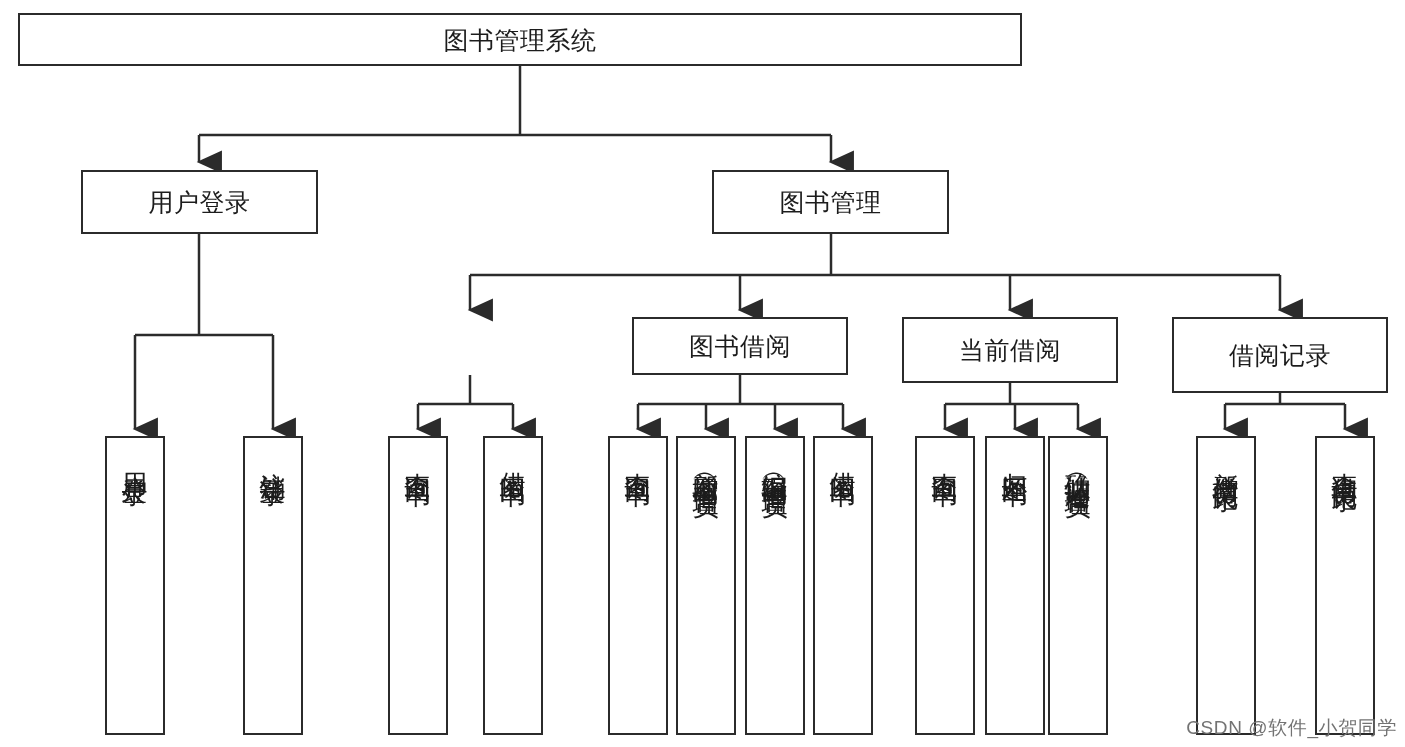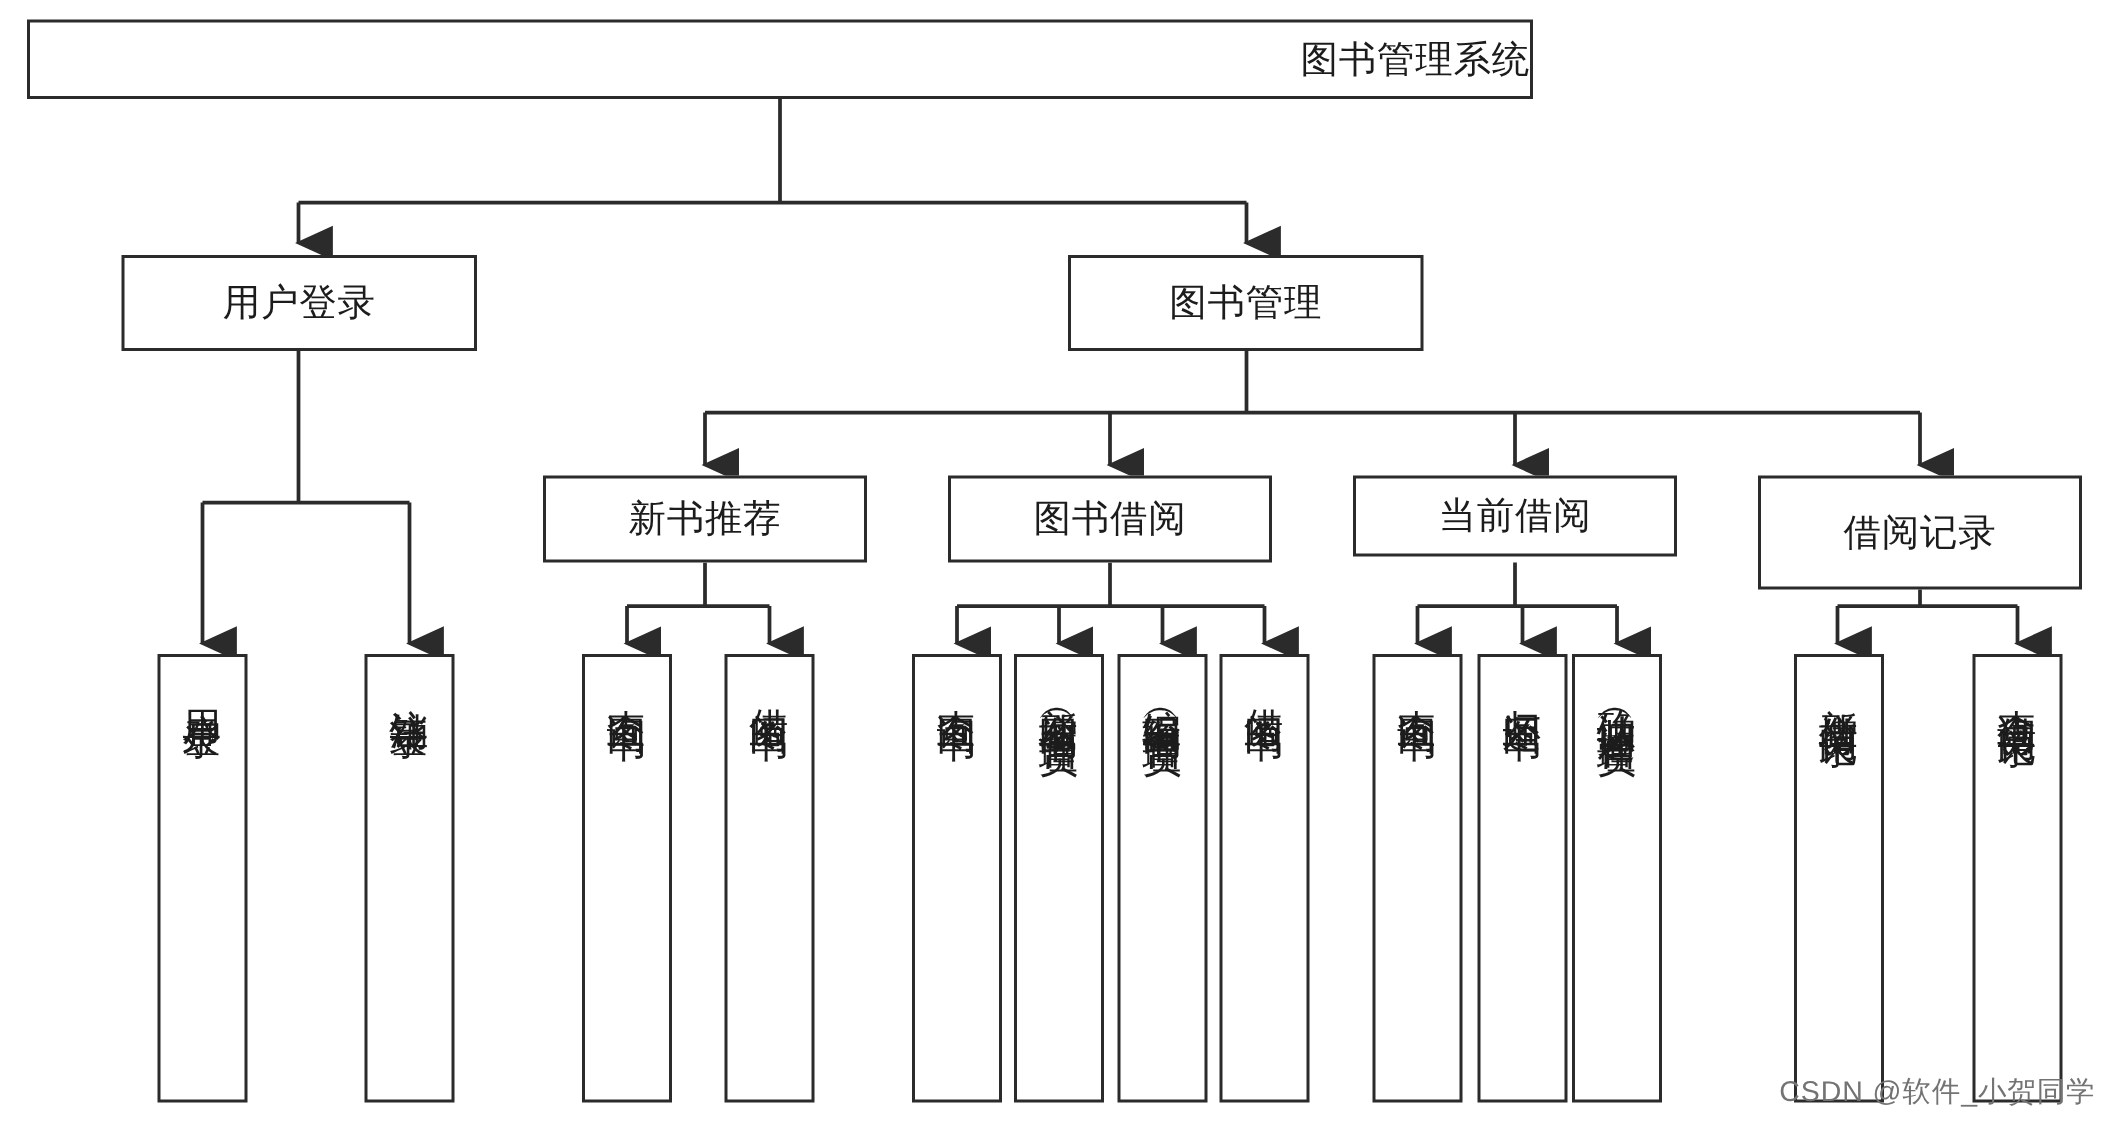--- a/index.html
+++ b/index.html
@@ -120,41 +120,38 @@
       <path d="M 1015 404 L 1015 429" marker-end="url(#arrow)"></path>
       <path d="M 1078 404 L 1078 429" marker-end="url(#arrow)"></path>
 
       <path d="M 1280 375 L 1280 404"></path>
       <path d="M 1225 404 L 1345 404"></path>
       <path d="M 1225 404 L 1225 429" marker-end="url(#arrow)"></path>
       <path d="M 1345 404 L 1345 429" marker-end="url(#arrow)"></path>
     </g>
   </svg>
 
-  <div class="node-box root horiz" style="left:18px; top:13px; width:1004px; height:53px;justify-content:flex-end;">
+  <div class="node-box root horiz" style="left:18px; top:13px; width:1004px; height:53px;">
     <span class="node-label">图书管理系统</span>
   </div>
 
   <div class="node-box horiz" style="left:81px; top:170px; width:237px; height:64px;">
     <span class="node-label">用户登录</span>
   </div>
 
   <div class="node-box horiz" style="left:712px; top:170px; width:237px; height:64px;">
     <span class="node-label">图书管理</span>
   </div>
 
-  <div class="node-box horiz" style="left:362px; top:317px; width:216px; height:58px;">
-    <span class="node-label">新书推荐</span>
-  </div>
 
   <div class="node-box horiz" style="left:632px; top:317px; width:216px; height:58px;">
     <span class="node-label">图书借阅</span>
   </div>
 
-  <div class="node-box horiz" style="left:902px; top:317px; width:216px; height:54px;">
+  <div class="node-box horiz" style="left:902px; top:317px; width:216px; height:66px;">
     <span class="node-label">当前借阅</span>
   </div>
 
   <div class="node-box horiz" style="left:1172px; top:317px; width:216px; height:76px;">
     <span class="node-label">借阅记录</span>
   </div>
 
   <div class="node-box vert" style="left:105px; top:436px; width:60px; height:299px;">
     <span class="node-label">用户登录</span>
   </div>

